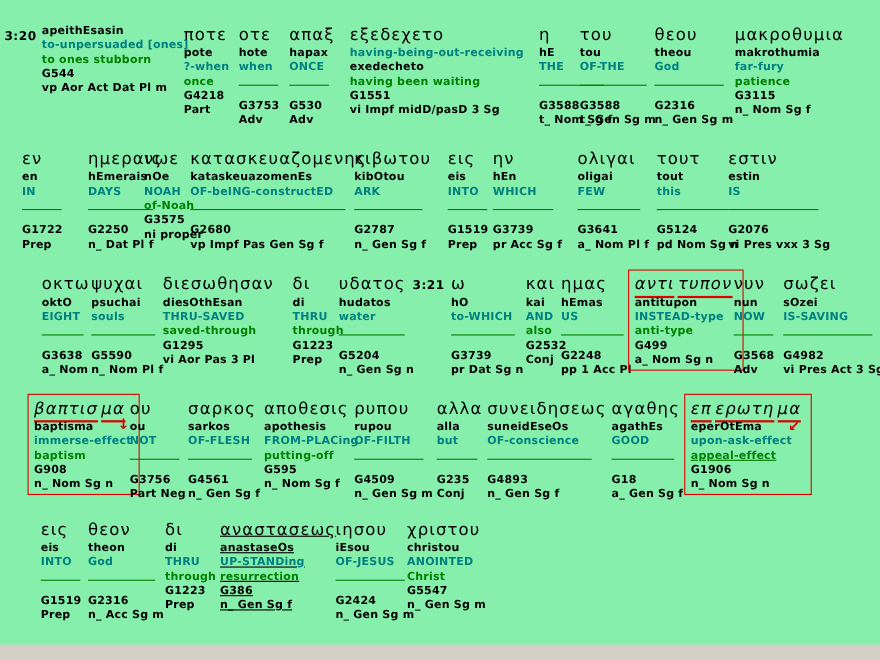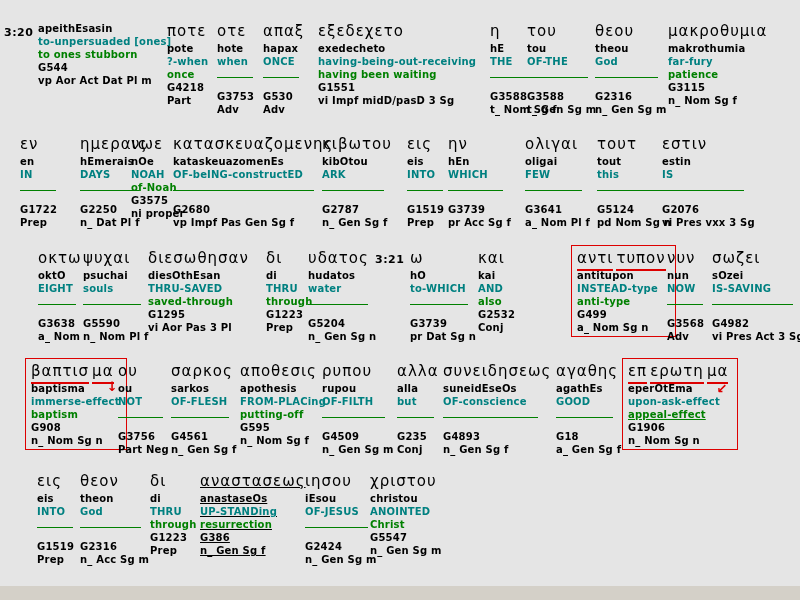--- a/index.html
+++ b/index.html
@@ -1,26 +1,26 @@
 <!DOCTYPE html>
 <html style="--teal: #008080; --green: #008000; --red: #dd0000;"><head>
 <meta charset="utf-8">
 <style>
   html,body { margin:0; padding:0; background:#ffffff; }
   #screen {
     position:relative; width:800px; height:600px; overflow:hidden;
-    background:#e5e5e5;
+    background:#86efac;
     font-family:"DejaVu Sans","Liberation Sans",sans-serif;
   }
   .word { position:absolute; white-space:nowrap; }
   .greek {
     font-size:15px; line-height:19px; height:20px; color:#000;
     letter-spacing:1px; font-weight:normal;
   }
-  .seg { display:inline-block; }
+  .seg { display:inline-block;font-style:italic; }
   .seg.marked { border-bottom:2px solid var(--red); margin-right:3px; padding-bottom:1px; }
   .t { font-size:10px; font-weight:bold; line-height:13px; height:13px; letter-spacing:0.2px; }
   .translit { color:#000; }
   .g1 { color:var(--teal); }
   .g2 { color:var(--green); }
   .g2.ul { text-decoration:underline; }
   .slot { height:13px; }
   .bar { height:1px; background:var(--green); margin-top:9px; min-width:36px; width:88%; }
   .strongs { color:#000; }
   .parse { color:#000; }
@@ -67,22 +67,22 @@
       <div class="t translit">hapax</div>
       <div class="t g1">ONCE</div>
       <div class="slot">
         <div class="bar"></div>
       </div>
       <div class="t strongs">G530</div>
       <div class="t parse">Adv</div>
     </div>
     <div class="word" style="left: 318px; top: 22px;">
       <div class="greek">εξεδεχετο</div>
+      <div class="t g1">having-being-out-receiving</div>
       <div class="t translit">exedecheto</div>
-      <div class="t g1">having-being-out-receiving</div>
       <div class="t g2">having been waiting</div>
       <div class="t strongs">G1551</div>
       <div class="t parse">vi Impf midD/pasD 3 Sg</div>
     </div>
     <div class="word" style="left: 490px; top: 22px;">
       <div class="greek">η</div>
       <div class="t translit">hE</div>
       <div class="t g1">THE</div>
       <div class="slot">
         <div class="bar"></div>
@@ -273,20 +273,30 @@
       <div class="t strongs">G3739</div>
       <div class="t parse">pr Dat Sg n</div>
     </div>
     <div class="word" style="left: 478px; top: 249px;">
       <div class="greek">και</div>
       <div class="t translit">kai</div>
       <div class="t g1">AND</div>
       <div class="t g2">also</div>
       <div class="t strongs">G2532</div>
       <div class="t parse">Conj</div>
+    </div>
+    <div class="word" style="left: 510px; top: 249px;">
+      <div class="greek">ημας</div>
+      <div class="t translit">hEmas</div>
+      <div class="t g1">US</div>
+      <div class="slot">
+        <div class="bar"></div>
+      </div>
+      <div class="t strongs">G2248</div>
+      <div class="t parse">pp 1 Acc Pl</div>
     </div>
     <div class="word boxed" style="left: 571px; top: 245px;">
       <div class="greek"><span class="seg marked">αντι</span><span class="seg marked">τυπον</span></div>
       <div class="t translit">antitupon</div>
       <div class="t g1">INSTEAD-type</div>
       <div class="t g2">anti-type</div>
       <div class="t strongs">G499</div>
       <div class="t parse">a_ Nom Sg n</div>
     </div>
     <div class="word" style="left: 667px; top: 249px;">

